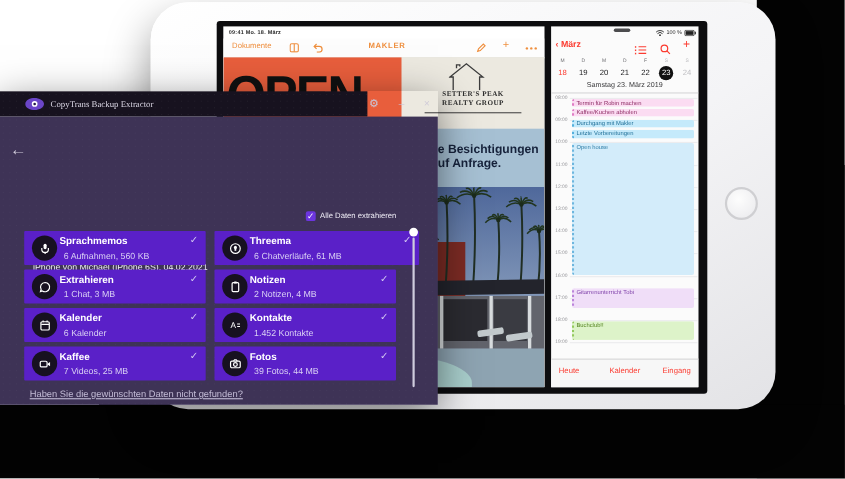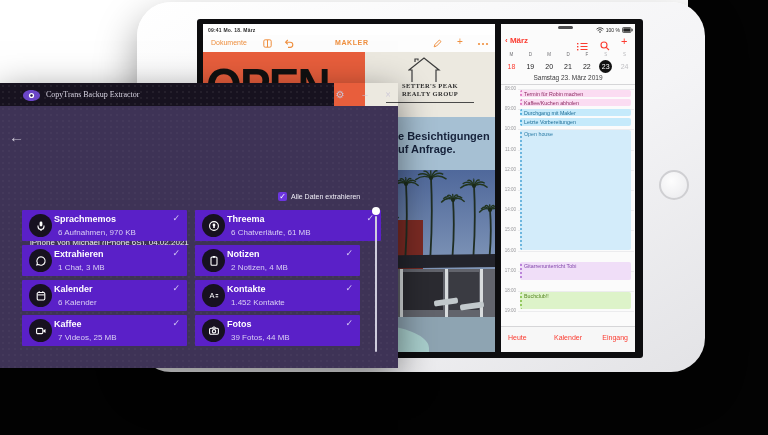--- a/index.html
+++ b/index.html
@@ -365,21 +365,21 @@
       <div id="tiles">
           <div class="tile" style="left: 22px; top: 104px; background: rgb(90, 32, 200);">
       <span class="tile-icon">
               <svg width="12" height="12" viewBox="0 0 12 12">
                 <rect x="4.6" y="1.5" width="2.8" height="5" rx="1.4" fill="#fff"></rect>
                 <path d="M3 5.5v1a3 3 0 0 0 6 0v-1" fill="none" stroke="#fff" stroke-width="1.1"></path>
                 <line x1="6" y1="9.5" x2="6" y2="11" stroke="#fff" stroke-width="1.1"></line>
               </svg>
             </span>
       <span class="tile-name">Sprachmemos</span>
-      <span class="tile-detail">6 Aufnahmen, 970 KB</span>
+      <span class="tile-detail">6 Aufnahmen, 560 KB</span>
       <span class="tile-check">✓</span>
     </div>
           <div class="tile" style="left: 195px; top: 104px; background: rgb(90, 32, 200); padding-left: 21px;">
       <span class="tile-icon">
               <svg width="12" height="12" viewBox="0 0 12 12">
                 <circle cx="6" cy="6" r="4.4" fill="none" stroke="#fff" stroke-width="1.1"></circle>
                 <circle cx="6" cy="4.9" r="1.4" fill="#fff"></circle>
                 <rect x="5.2" y="5.6" width="1.6" height="2.4" fill="#fff"></rect>
               </svg>
             </span>
@@ -452,16 +452,17 @@
                 <circle cx="6" cy="6.3" r="1.7" fill="none" stroke="#fff" stroke-width="1.1"></circle>
               </svg>
             </span>
       <span class="tile-name">Fotos</span>
       <span class="tile-detail">39 Fotos, 44 MB</span>
       <span class="tile-check">✓</span>
     </div>
         </div>
       <div class="scroll-track"></div>
       <div class="scroll-thumb"></div>
+      <a class="footer-link">Haben Sie die gewünschten Daten nicht gefunden?</a>
     </div>
   </div>
 
 </div>
 
 </body></html>

